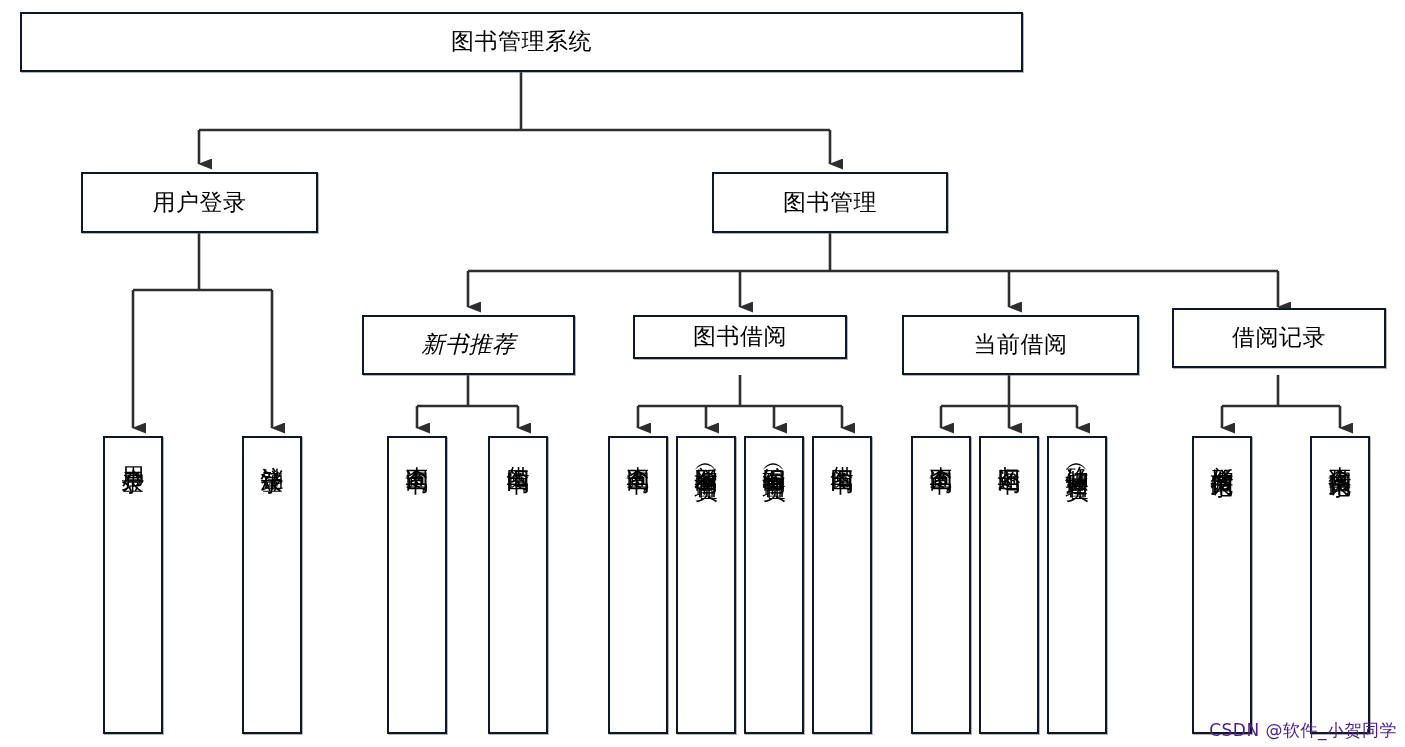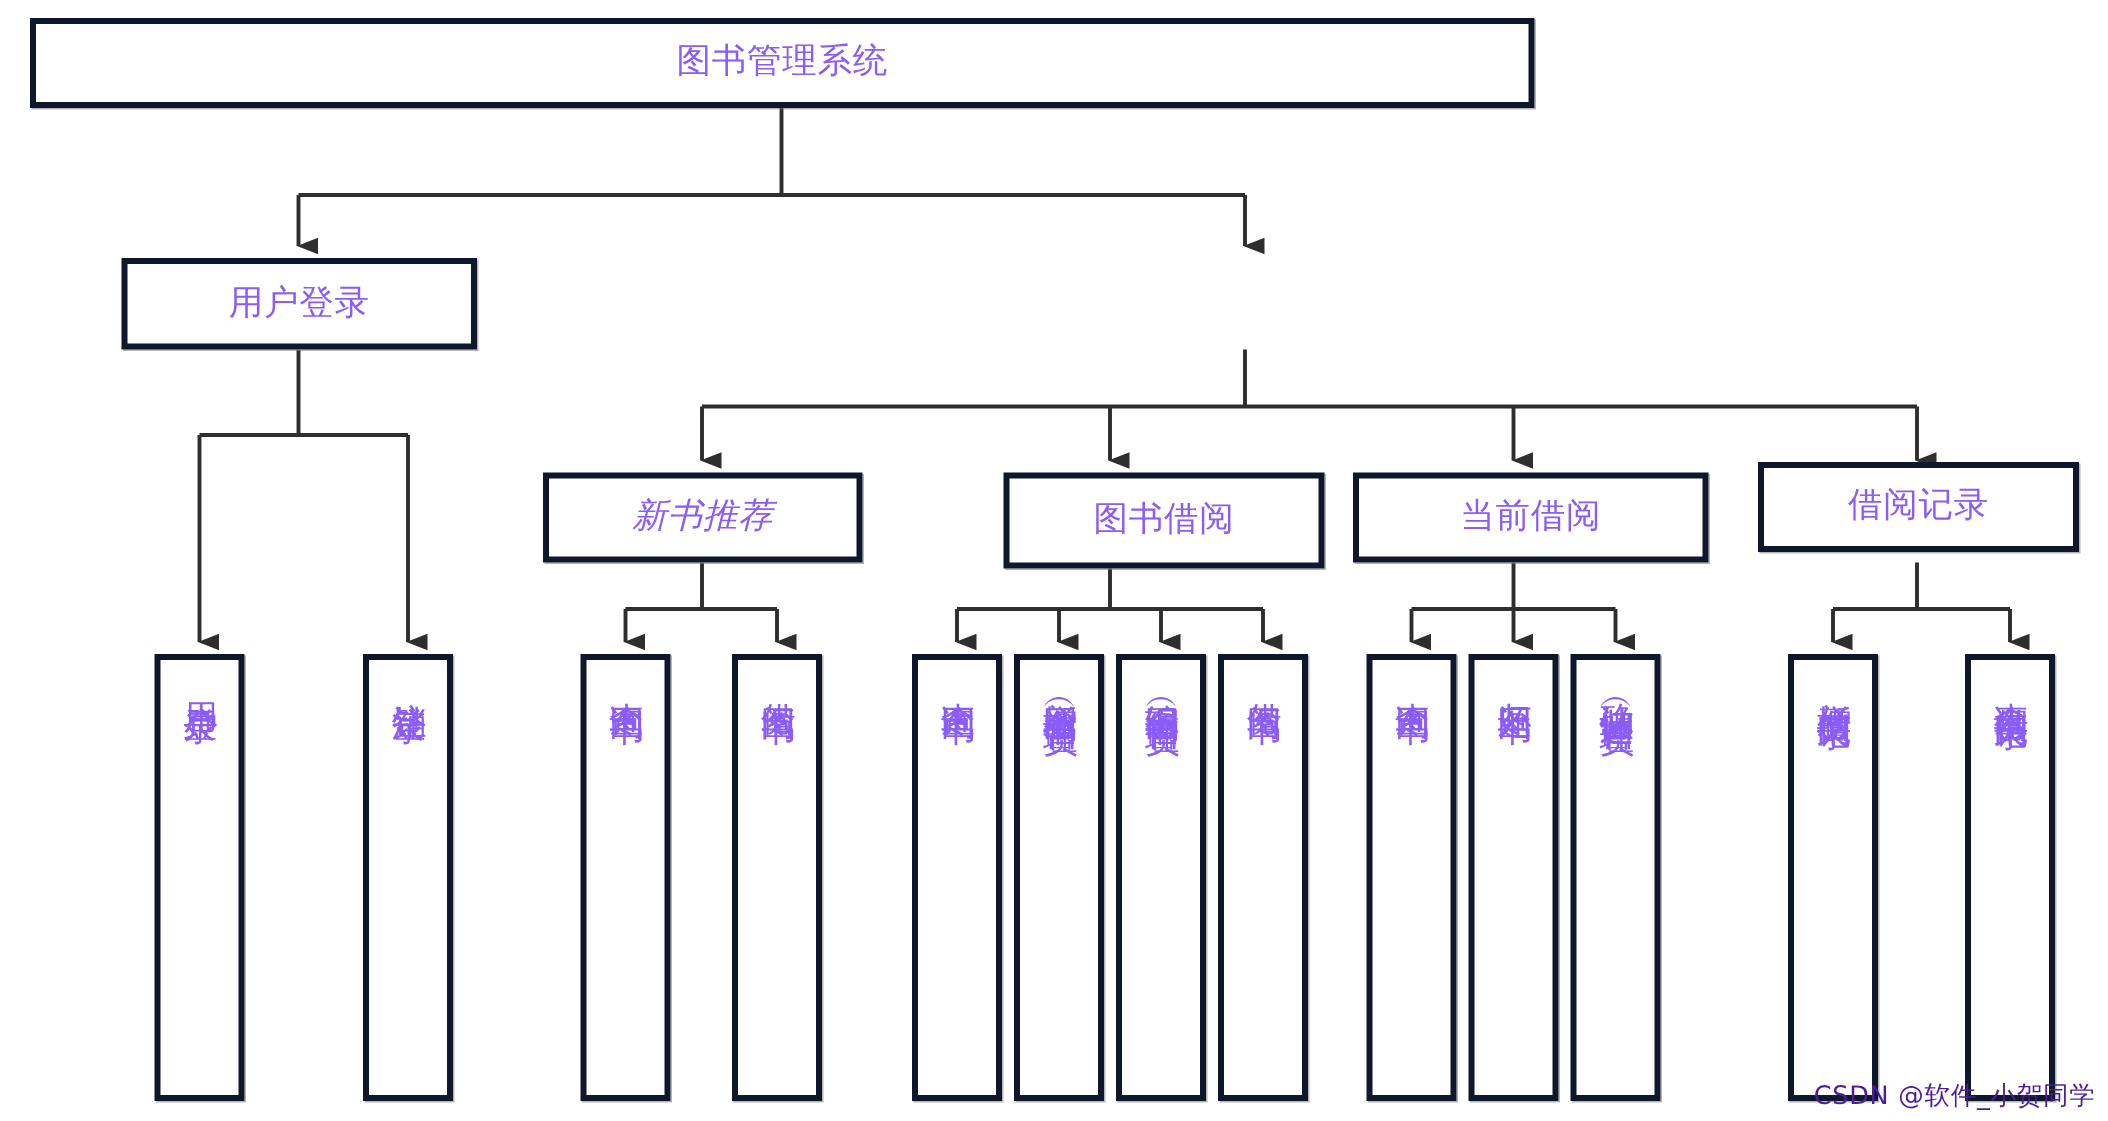--- a/index.html
+++ b/index.html
@@ -23,26 +23,26 @@
     left: 0;
     top: 0;
     width: 1405px;
     height: 747px;
     pointer-events: none;
   }
   .node {
     position: absolute;
     box-sizing: border-box;
     background: #ffffff;
-    border: 4px solid #0f172a;
+    border: 2px solid #0f172a;
     box-shadow: 1px 1px 0 0 rgba(120,120,120,0.55);
     display: flex;
     align-items: center;
     justify-content: center;
-    color: #8b5cf6;
+    color: #000000;
   }
   .node-label {
     display: block;
     text-align: center;
     line-height: 1.18;
     letter-spacing: 0.5px;
     white-space: nowrap;
   }
   
   .node.horiz .node-label {
@@ -136,26 +136,29 @@
   </svg>
 
   <div class="node root horiz" style="left:20px; top:12px; width:1003px; height:60px;">
     <span class="node-label">图书管理系统</span>
   </div>
 
   <div class="node horiz" style="left:81px; top:172px; width:237px; height:61px;">
     <span class="node-label">用户登录</span>
   </div>
 
+  <div class="node horiz" style="left:712px; top:172px; width:236px; height:61px;">
+    <span class="node-label">图书管理</span>
+  </div>
 
   <div class="node horiz" style="left:362px; top:315px; width:213px; height:60px;font-style:italic;">
     <span class="node-label">新书推荐</span>
   </div>
 
-  <div class="node horiz" style="left:633px; top:315px; width:214px; height:64px;margin-left:36px;">
+  <div class="node horiz" style="left:633px; top:315px; width:214px; height:44px;">
     <span class="node-label">图书借阅</span>
   </div>
 
   <div class="node horiz" style="left:902px; top:315px; width:237px; height:60px;">
     <span class="node-label">当前借阅</span>
   </div>
 
   <div class="node horiz" style="left:1172px; top:308px; width:214px; height:60px;">
     <span class="node-label">借阅记录</span>
   </div>

